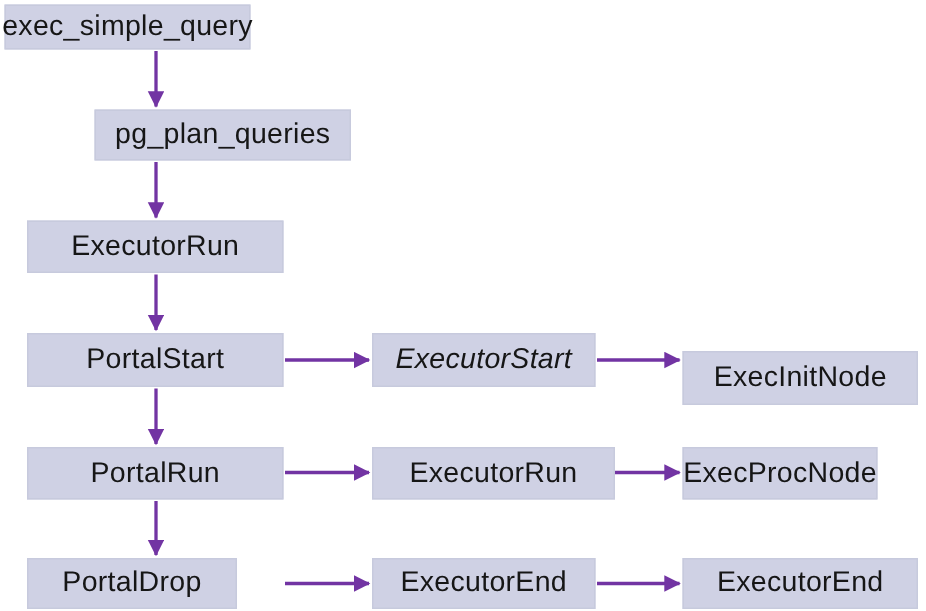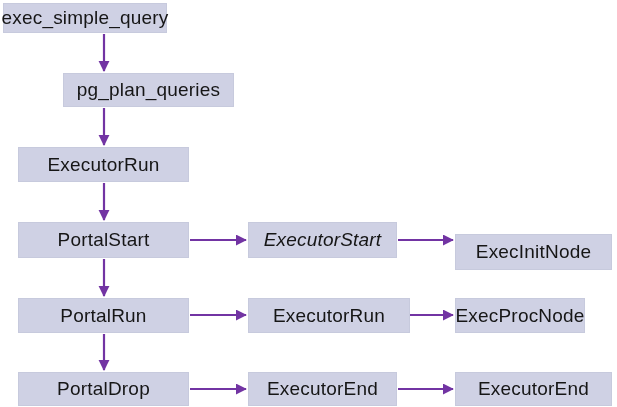--- a/index.html
+++ b/index.html
@@ -61,21 +61,21 @@
         <line x1="190" y1="389" x2="246" y2="389" stroke="#7234a3" stroke-width="2.2" marker-end="url(#arrowhead)"></line>
         <line x1="398" y1="389" x2="453" y2="389" stroke="#7234a3" stroke-width="2.2" marker-end="url(#arrowhead)"></line>
       </g>
   </svg>
   <div id="node-layer">
       <div class="node" style="left: 3px; top: 3px; width: 164px; height: 30px;">exec_simple_query</div>
       <div class="node" style="left: 18px; top: 73px; width: 171px; height: 34px; margin-left: 45px;">pg_plan_queries</div>
       <div class="node" style="left: 18px; top: 147px; width: 171px; height: 35px;">ExecutorRun</div>
       <div class="node" style="left: 18px; top: 222px; width: 171px; height: 36px;">PortalStart</div>
       <div class="node" style="left: 18px; top: 298px; width: 171px; height: 35px;">PortalRun</div>
-      <div class="node" style="left: 18px; top: 372px; width: 171px; height: 34px;">PortalDrop</div>
+      <div class="node" style="left: 18px; top: 372px; width: 140px; height: 34px;">PortalDrop</div>
       <div class="node" style="left: 248px; top: 222px; width: 149px; height: 36px; font-style: italic;">ExecutorStart</div>
       <div class="node" style="left: 248px; top: 298px; width: 162px; height: 35px;">ExecutorRun</div>
       <div class="node" style="left: 248px; top: 372px; width: 149px; height: 34px;">ExecutorEnd</div>
       <div class="node" style="left: 455px; top: 234px; width: 157px; height: 36px;">ExecInitNode</div>
       <div class="node" style="left: 455px; top: 298px; width: 130px; height: 35px;">ExecProcNode</div>
       <div class="node" style="left: 455px; top: 372px; width: 157px; height: 34px;">ExecutorEnd</div>
     </div>
 </div>
 
 </body></html>

